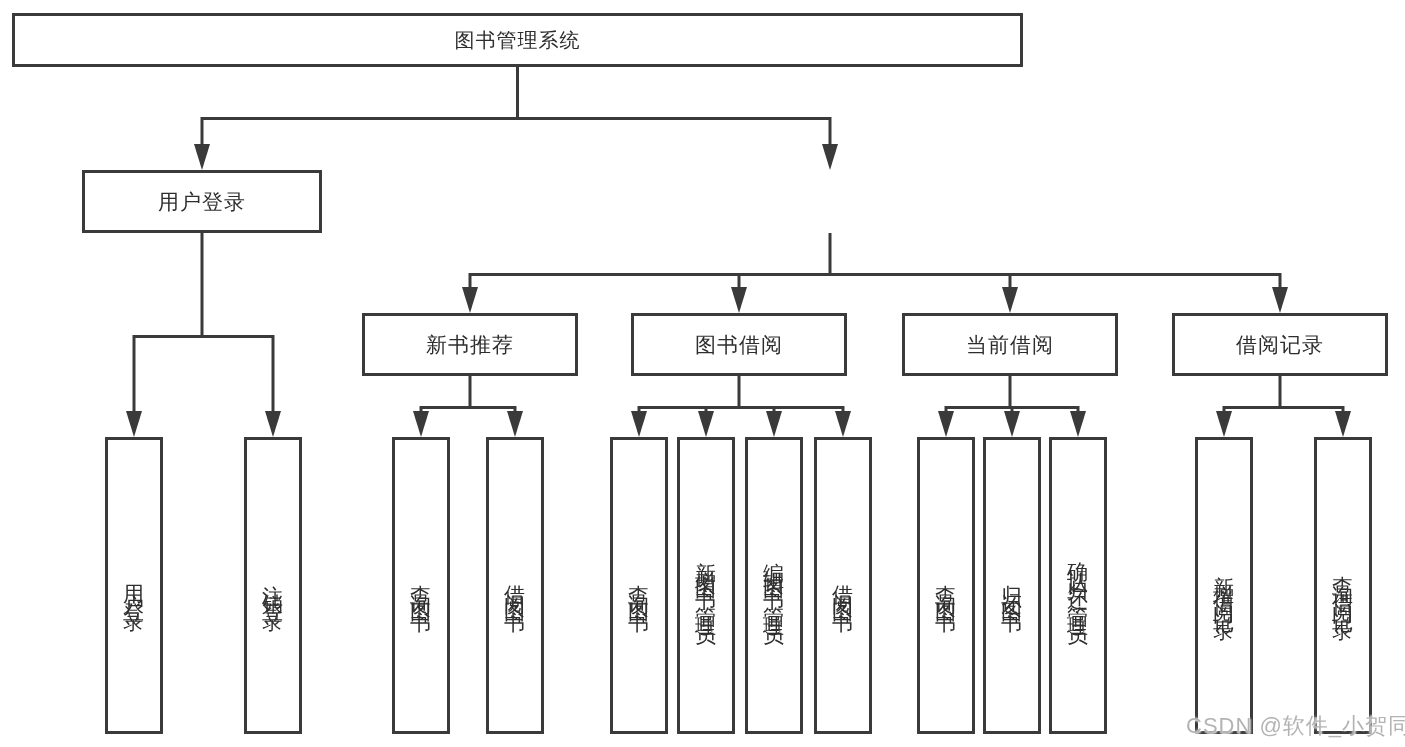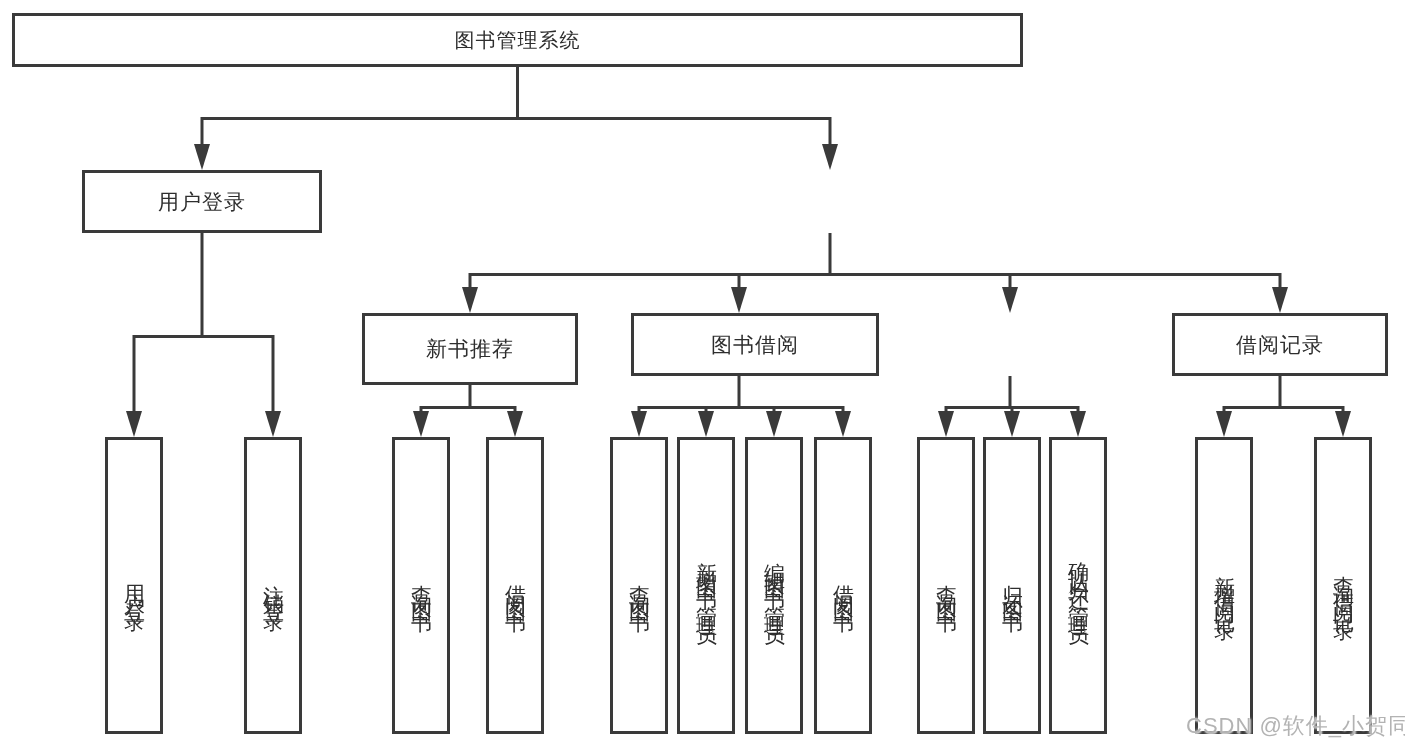--- a/index.html
+++ b/index.html
@@ -16,21 +16,20 @@
   .wires path { stroke: #3a3a3a; stroke-width: 3; fill: none; }
   .wires polygon { fill: #3a3a3a; stroke: none; }
   .node {
     position: absolute;
     box-sizing: border-box;
     border: 3px solid #3a3a3a;
     background: #ffffff;
     display: flex;
     align-items: center;
     justify-content: center;
-    font-family: Liberation Serif, serif;
   }
   .hlabel { font-size: 21px; letter-spacing: 1px; color: #2e2e2e; }
   .root .hlabel { font-size: 20px; }
   .vnode { width: 58px; height: 297px; }
   .vlabel {
     writing-mode: vertical-rl;
     text-orientation: mixed;
     font-size: 21px;
     letter-spacing: 9px;
     color: #2e2e2e;
@@ -123,25 +122,28 @@
   </svg>
 
   <div class="node root" style="left:12px; top:13px; width:1011px; height:54px;">
     <span class="hlabel">图书管理系统</span>
   </div>
 
   <div class="node" style="left:82px; top:170px; width:240px; height:63px;">
     <span class="hlabel">用户登录</span>
   </div>
 
-  <div class="node" style="left:362px; top:313px; width:216px; height:72px;">
+  <div class="node" style="left:362px; top:313px; width:216px; height:63px;">
     <span class="hlabel">新书推荐</span>
   </div>
-  <div class="node" style="left:631px; top:313px; width:248px; height:63px;">
+  <div class="node" style="left:631px; top:313px; width:216px; height:63px;">
     <span class="hlabel">图书借阅</span>
+  </div>
+  <div class="node" style="left:902px; top:313px; width:216px; height:63px;">
+    <span class="hlabel">当前借阅</span>
   </div>
   <div class="node" style="left:1172px; top:313px; width:216px; height:63px;">
     <span class="hlabel">借阅记录</span>
   </div>
 
   <div class="node vnode" style="left:105px; top:437px;">
     <span class="vlabel">用户登录</span>
   </div>
   <div class="node vnode" style="left:244px; top:437px;">
     <span class="vlabel">注销登录</span>

